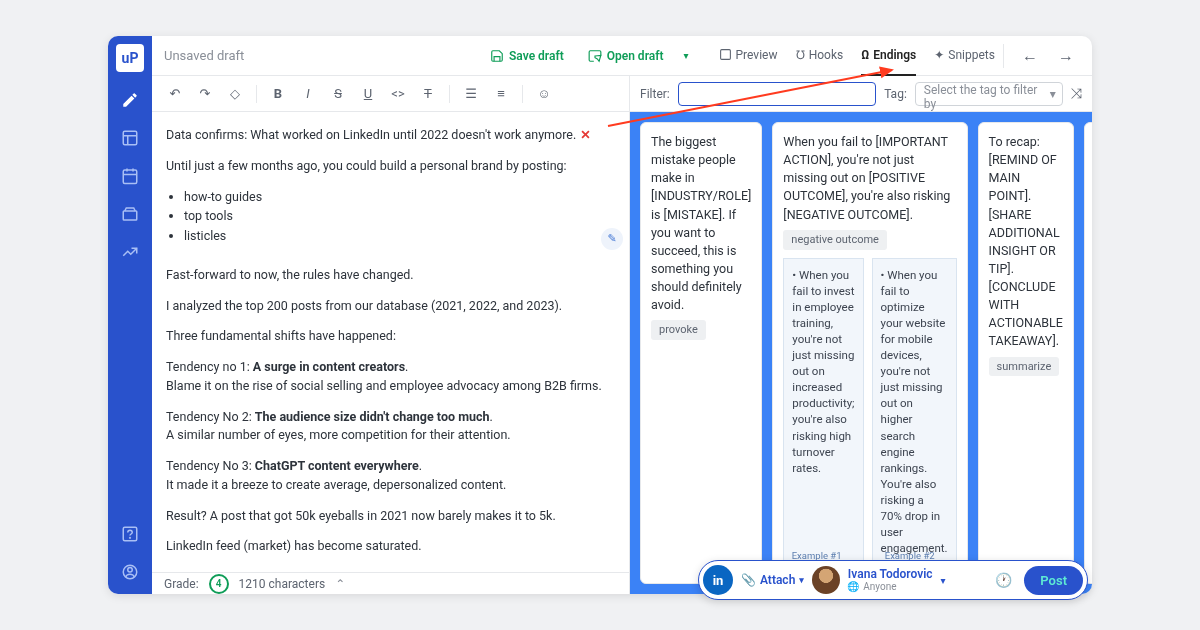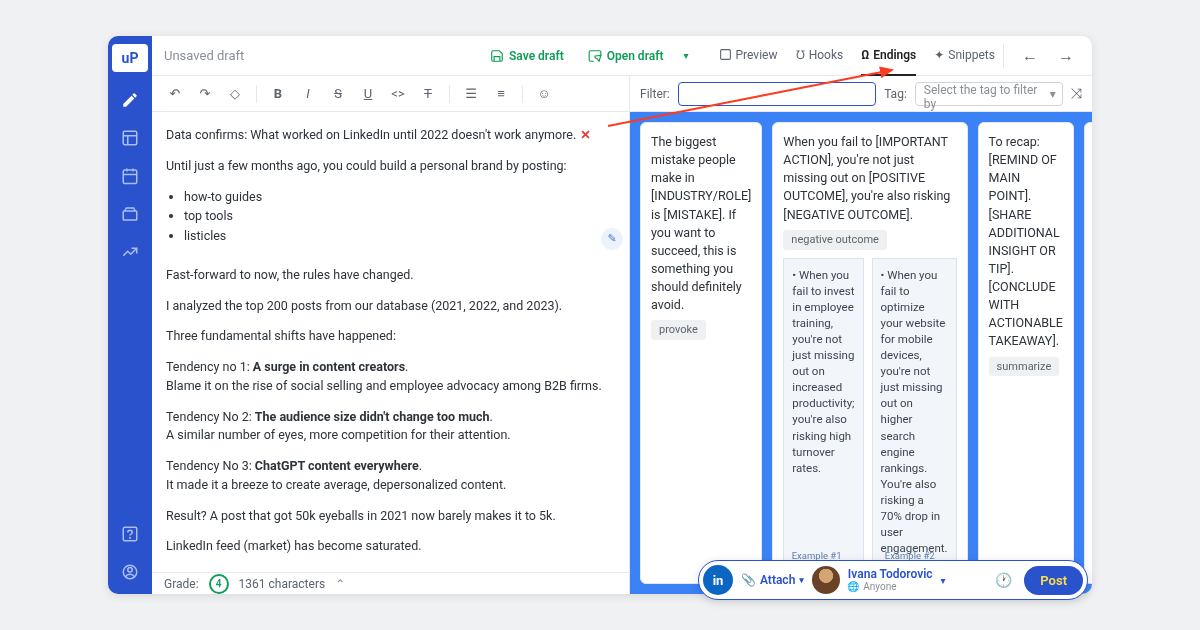--- a/index.html
+++ b/index.html
@@ -1,19 +1,19 @@
 <!DOCTYPE html>
 <html><head>
 <meta charset="utf-8">
 <style>
 *{box-sizing:border-box;margin:0;padding:0;font-family:-apple-system,BlinkMacSystemFont,'Segoe UI',Roboto,sans-serif}
 body{background:#f0f1f3;width:1200px;height:630px;overflow:hidden;position:relative}
 .app{position:absolute;left:108px;top:36px;width:984px;height:558px;background:#fff;border-radius:10px;box-shadow:0 2px 10px rgba(0,0,0,.1);display:flex;overflow:hidden}
 .sidebar{width:44px;background:#2952cc;display:flex;flex-direction:column;align-items:center;padding-top:8px;gap:18px}
-.logo{width:36px;height:28px;background:#fff;border-radius:4px;display:flex;align-items:center;justify-content:center;color:#2952cc;font-weight:700;font-size:14px}
+.logo{width:28px;height:28px;background:#fff;border-radius:4px;display:flex;align-items:center;justify-content:center;color:#2952cc;font-weight:700;font-size:14px}
 .sicon{width:20px;height:20px;color:#a9bff5;display:flex;align-items:center;justify-content:center;cursor:pointer}
 .sicon.active{color:#fff}
 .sidebar-bottom{margin-top:auto;margin-bottom:12px;display:flex;flex-direction:column;gap:18px;align-items:center}
 .main{flex:1;display:flex;flex-direction:column;min-width:0}
 .topbar{height:40px;border-bottom:1px solid #e6e8eb;display:flex;align-items:center;padding:0 12px;gap:8px}
 .draft-title{color:#8a8f98;font-size:13px;flex:1}
 .tbbtn{display:flex;align-items:center;gap:5px;font-size:12px;font-weight:600;cursor:pointer;padding:4px 8px;border-radius:4px}
 .save{color:#0f9d58}
 .open{color:#0f9d58}
 .chev{color:#0f9d58;font-size:10px;padding:0 4px}
@@ -48,21 +48,21 @@
 .add-row{display:flex;justify-content:flex-end;margin-top:6px}
 .add-btn{background:#0f9d58;color:#fff;border:none;border-radius:5px;padding:6px 12px;font-size:12px;font-weight:600;cursor:pointer;display:flex;align-items:center;gap:5px}
 .post-bar{position:absolute;bottom:30px;left:698px;width:390px;height:40px;background:#fff;border:1.5px solid #2952cc;border-radius:20px;display:flex;align-items:center;padding:0 4px 0 4px;gap:8px;box-shadow:0 2px 8px rgba(0,0,0,.15)}
 .li-circle{width:30px;height:30px;background:#0a66c2;border-radius:50%;display:flex;align-items:center;justify-content:center;color:#fff;font-weight:700;font-size:13px}
 .attach{color:#2952cc;font-size:12px;font-weight:600;display:flex;align-items:center;gap:4px;cursor:pointer}
 .avatar{width:28px;height:28px;border-radius:50%;background:#555;background-image:radial-gradient(circle at 50% 35%, #d4a574 30%, #6b4226 32%)}
 .user-info{display:flex;flex-direction:column;line-height:1.1}
 .user-name{color:#2952cc;font-size:12px;font-weight:600}
 .user-sub{color:#8a8f98;font-size:10px;display:flex;align-items:center;gap:3px}
 .clock{color:#8a8f98;font-size:14px;cursor:pointer;margin-left:auto;margin-right:4px}
-.post-btn{background:#2952cc;color:#fde047;border:none;border-radius:16px;padding:7px 16px;font-size:13px;font-weight:600;cursor:pointer}
+.post-btn{background:#2952cc;color:#5eead4;border:none;border-radius:16px;padding:7px 16px;font-size:13px;font-weight:600;cursor:pointer}
 .arrow-svg{position:absolute;left:600px;top:64px;pointer-events:none;z-index:5}
 .ai-badge{position:absolute;right:6px;top:116px;width:22px;height:22px;background:#eef3fb;border-radius:50%;display:flex;align-items:center;justify-content:center;color:#4a7cd6;font-size:11px}
 </style>
 </head>
 <body>
 
 <div class="app">
   <div class="sidebar">
     <div class="logo">uP</div>
     <div class="sicon active">
@@ -203,21 +203,21 @@
           <p><span>Tendency no 1: </span><b>A surge in content creators</b>.<br><span>Blame it on the rise of social selling and employee advocacy among B2B firms.</span></p>
           <p><span>Tendency No 2: </span><b>The audience size didn't change too much</b>.<br><span>A similar number of eyes, more competition for their attention.</span></p>
           <p><span>Tendency No 3: </span><b>ChatGPT content everywhere</b>.<br><span>It made it a breeze to create average, depersonalized content.</span></p>
           <p>Result? A post that got 50k eyeballs in 2021 now barely makes it to 5k.</p>
           <p>LinkedIn feed (market) has become saturated.</p>
 
         </div>
         <div class="grade-bar">
           <span>Grade:</span>
           <div class="grade-circle">4</div>
-          <span>1361 characters</span>
+          <span>1210 characters</span>
           <span style="color:#8a8f98">⌃</span>
         </div>
       </div>
 
       <div class="snip-col">
         <div class="filter-row">
           <span>Filter:</span>
           <input class="filter-input" style="">
           <span>Tag:</span>
           <div class="tag-select"><span>Select the tag to filter by</span><span style="position:absolute;right:6px;top:4px;color:#8a8f98">▾</span></div>

